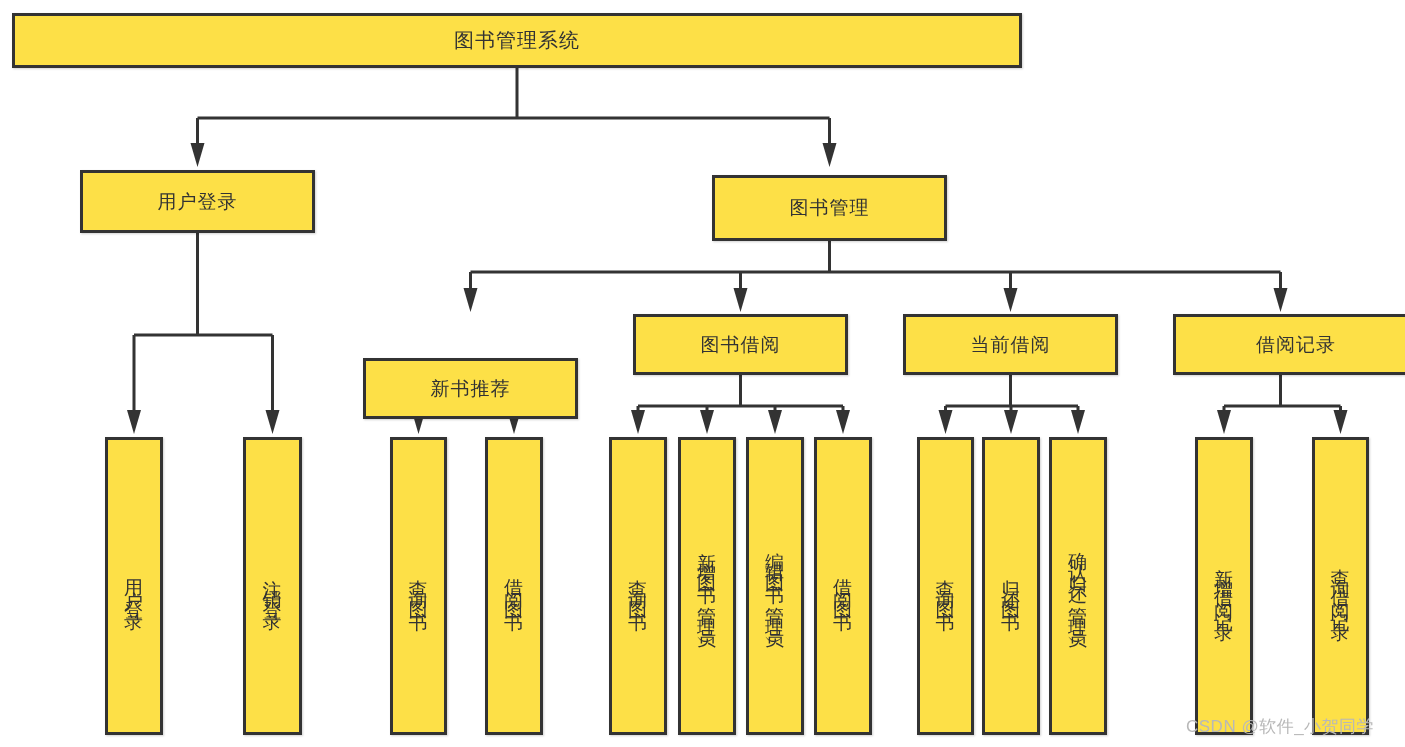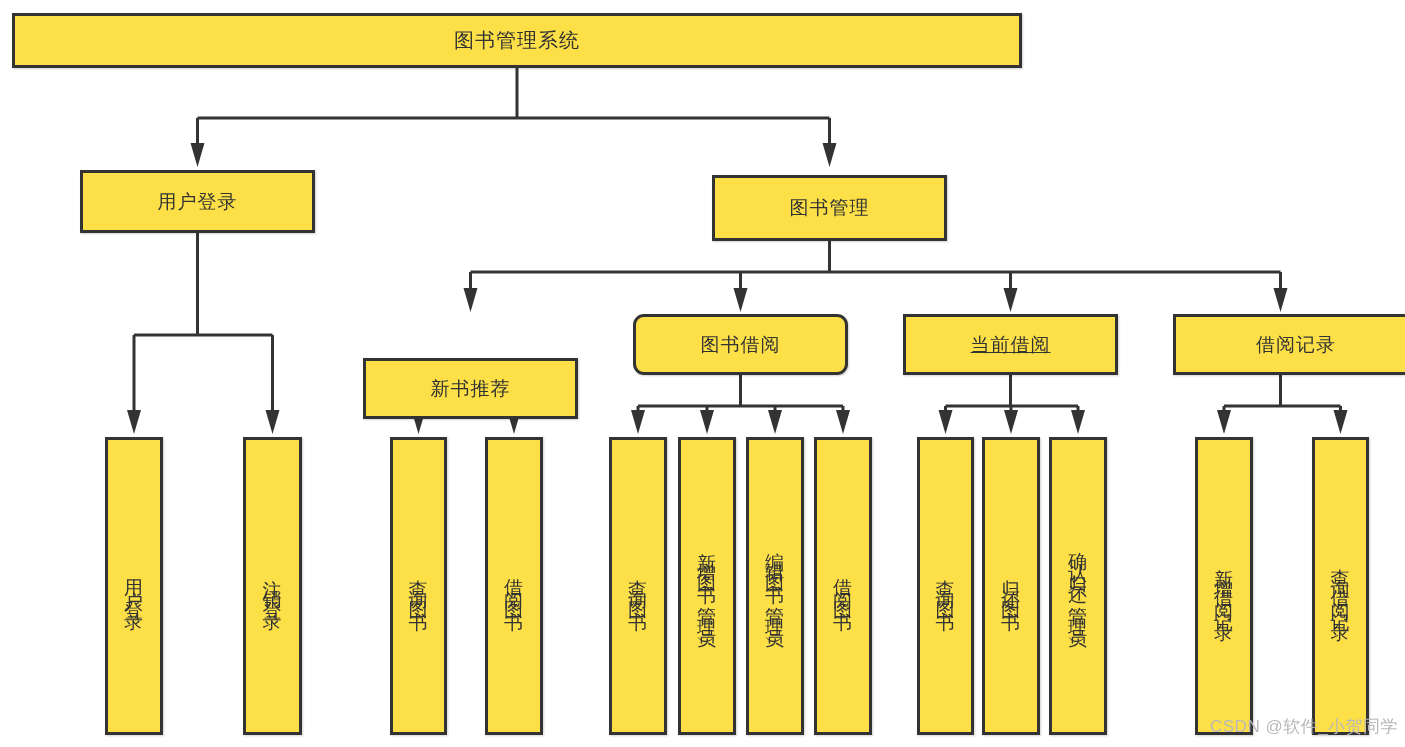--- a/index.html
+++ b/index.html
@@ -27,29 +27,28 @@
   .root-box .lbl{font-size:20px;}
   .vbox .lbl{
     writing-mode:vertical-rl;
     font-size:19px;line-height:1;letter-spacing:11px;
     white-space:nowrap;
   }
   .watermark{
     position:absolute;left:1186px;top:715px;z-index:3;
     font-size:17px;color:var(--watermark);letter-spacing:0.5px;
     white-space:nowrap;
-    margin-left:24px;
   }
   
   #n-root{left:12px;top:13px;width:1010px;height:55px;}
   #n-userlogin{left:80px;top:170px;width:235px;height:63px;}
   #n-bookmgmt{left:712px;top:154px;width:235px;height:66px;margin-top:21px;}
   #n-newbook{left:363px;top:314px;width:215px;height:61px;margin-top:44px;}
-  #n-borrow{left:633px;top:314px;width:215px;height:61px;border-radius:11px;}
-  #n-current{left:903px;top:314px;width:215px;height:61px;text-decoration:underline;}
+  #n-borrow{left:633px;top:314px;width:215px;height:61px;}
+  #n-current{left:903px;top:314px;width:215px;height:61px;}
   #n-records{left:1173px;top:314px;width:246px;height:61px;align-items:center;}
   .leaf{top:437px;height:298px;}
   #l-login{left:105px;width:58px;}
   #l-logout{left:243px;width:59px;}
   #l-nbr-query{left:390px;width:57px;}
   #l-nbr-borrow{left:485px;width:58px;}
   #l-bb-query{left:609px;width:58px;}
   #l-bb-add{left:678px;width:58px;}
   #l-bb-edit{left:746px;width:58px;}
   #l-bb-borrow{left:814px;width:58px;}

